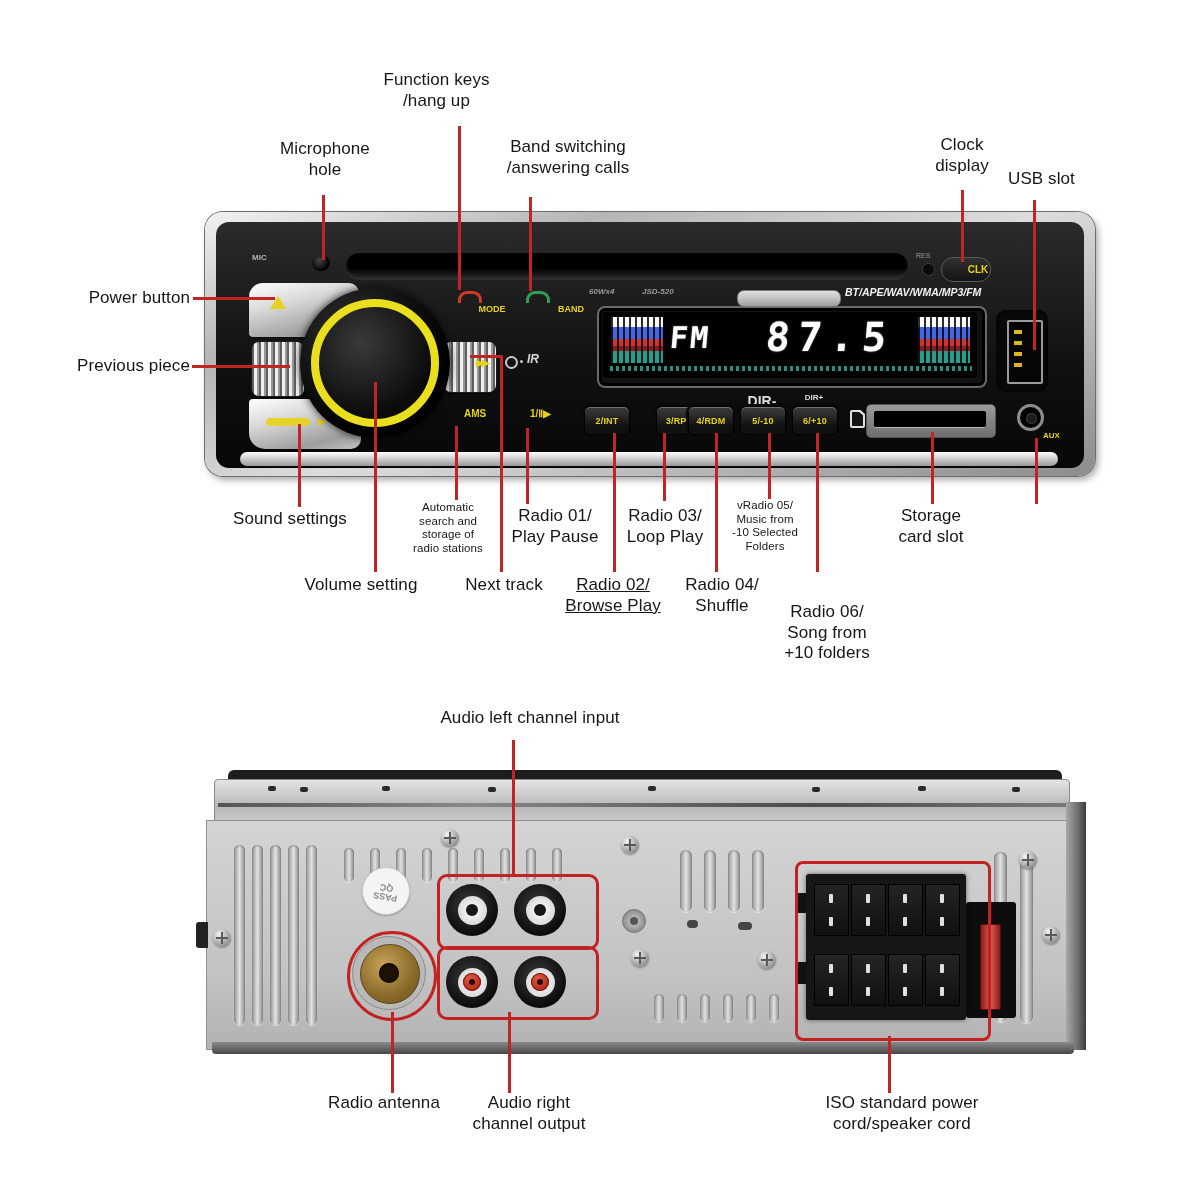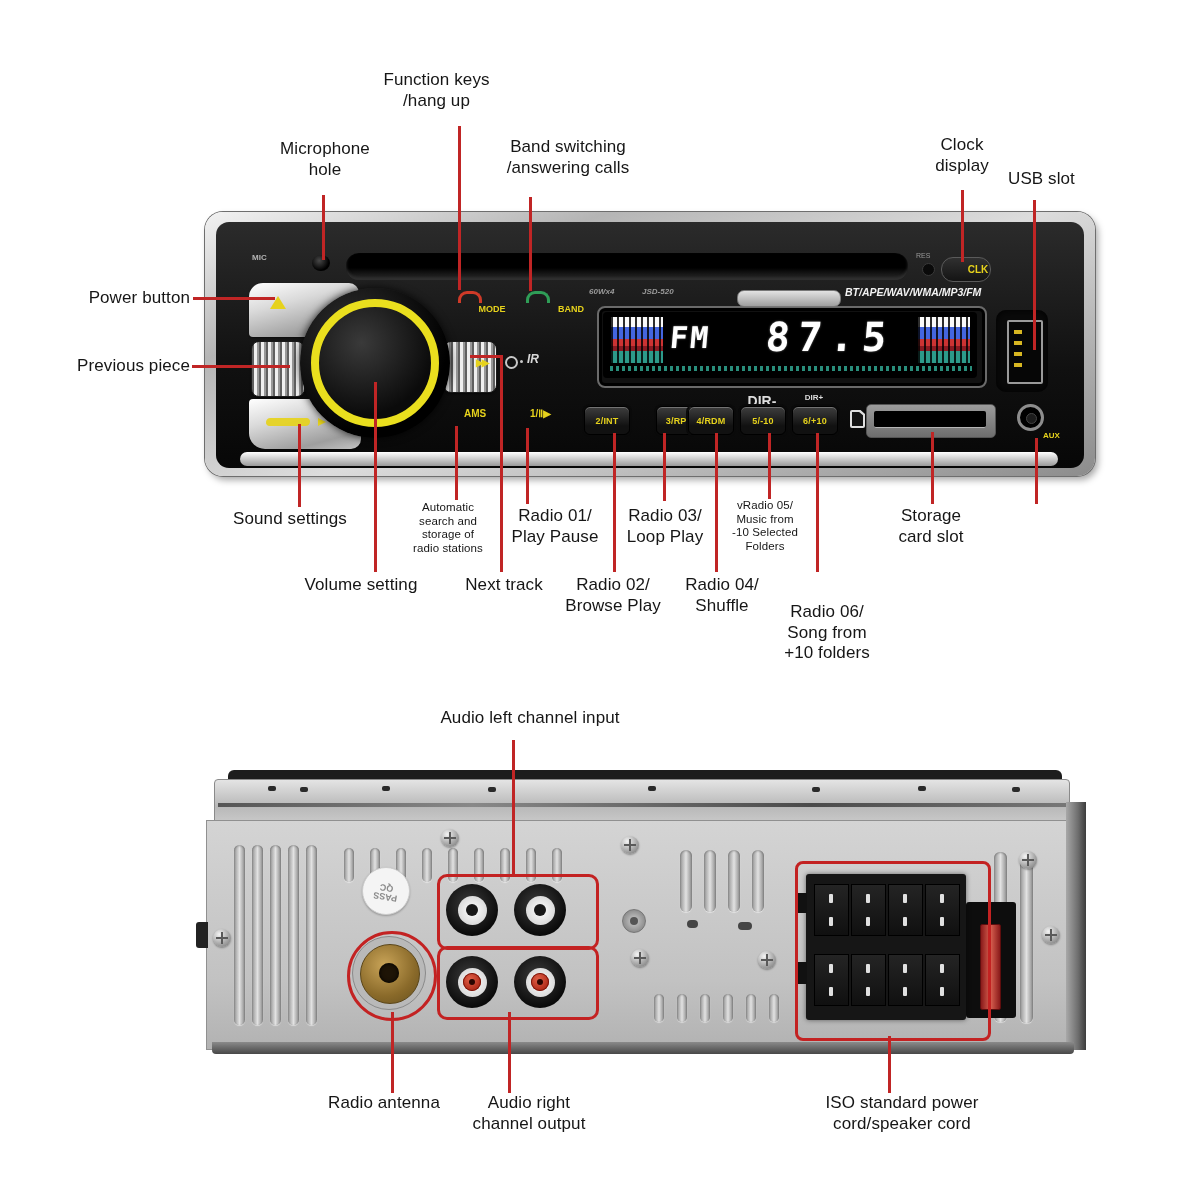--- a/index.html
+++ b/index.html
@@ -319,21 +319,21 @@
   <div class="lbl" style="left:44px;top:356px;width:146px;text-align:right;">Previous piece</div>
   <div class="lbl" style="left:214px;top:509px;width:152px;">Sound settings</div>
   <div class="lbl" style="left:278px;top:575px;width:166px;">Volume setting</div>
   <div class="lbl sm" style="left:398px;top:501px;width:100px;">Automatic
 search and
 storage of
 radio stations</div>
   <div class="lbl" style="left:504px;top:506px;width:102px;">Radio 01/
 Play Pause</div>
   <div class="lbl" style="left:448px;top:575px;width:112px;">Next track</div>
-  <div class="lbl" style="left:556px;top:575px;width:114px;">Radio 02/
+  <div class="lbl" style="left:556px;top:575px;width:114px;text-decoration:underline;">Radio 02/
 Browse Play</div>
   <div class="lbl" style="left:614px;top:506px;width:102px;">Radio 03/
 Loop Play</div>
   <div class="lbl" style="left:668px;top:575px;width:108px;">Radio 04/
 Shuffle</div>
   <div class="lbl sm" style="left:714px;top:499px;width:102px;">vRadio 05/
 Music from
 -10 Selected
 Folders</div>
   <div class="lbl" style="left:770px;top:575px;width:114px;margin-top:27px;">Radio 06/

